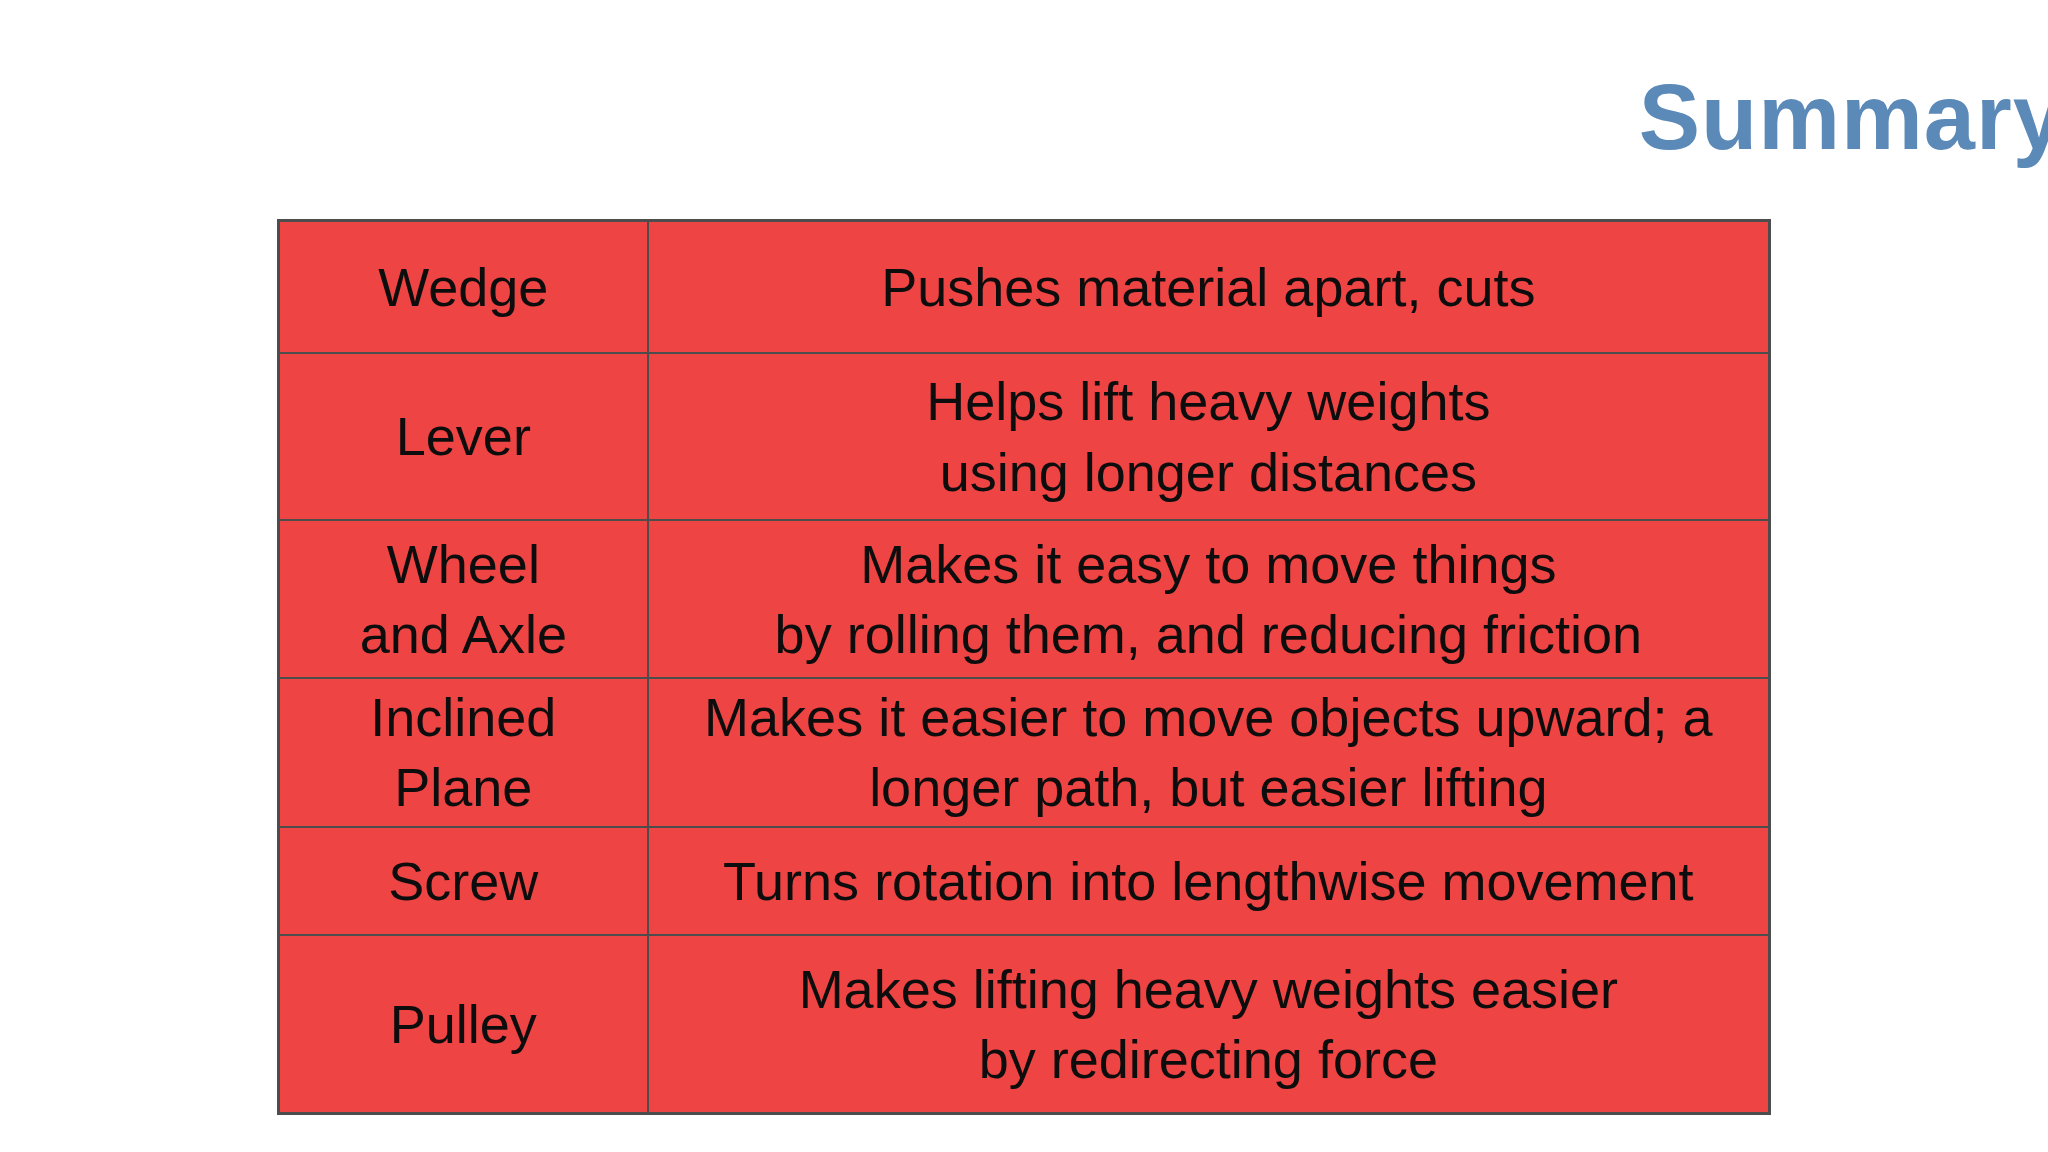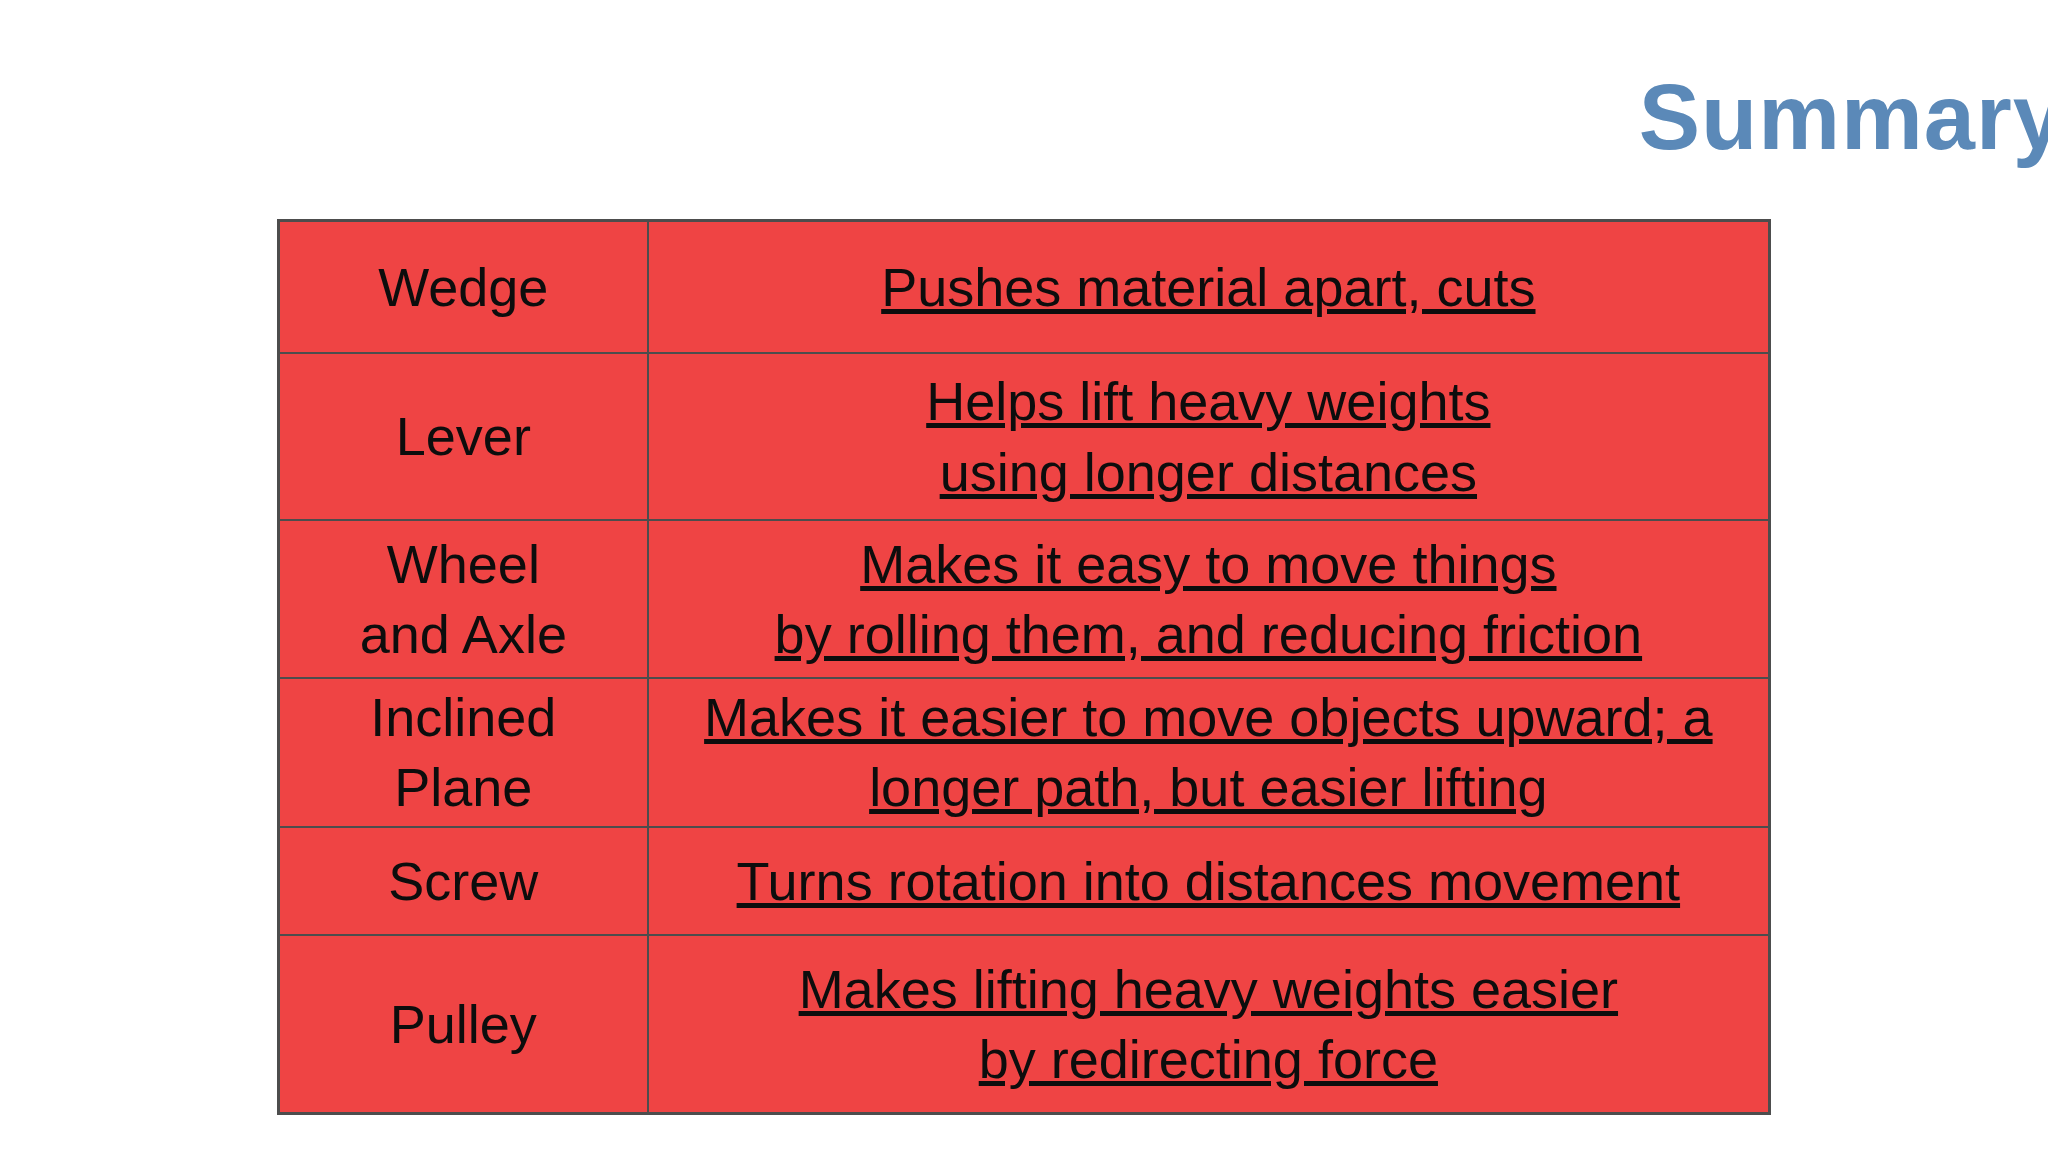--- a/index.html
+++ b/index.html
@@ -41,21 +41,21 @@
   table.summary-table td {
     border: 2px solid var(--border, #4d4d4d);
     text-align: center;
     vertical-align: middle;
     font-size: 54px;
     line-height: 1.3;
     white-space: pre-line;
     padding: 0 10px;
   }
   td.name-cell  { width: 24%; }
-  td.desc-cell  { width: 76%; text-decoration: underline; }
+  td.desc-cell  { width: 76%; }
   tr:nth-child(1) { height: 126px; }
   tr:nth-child(2) { height: 160px; }
   tr:nth-child(3) { height: 150px; }
   tr:nth-child(4) { height: 136px; }
   tr:nth-child(5) { height: 103px; }
   tr:nth-child(6) { height: 170px; }
 </style>
 </head>
 <body>
 
@@ -79,21 +79,21 @@
 by rolling them, and reducing friction</td>
     </tr>
     <tr>
       <td class="name-cell">Inclined
 Plane</td>
       <td class="desc-cell">Makes it easier to move objects upward; a
 longer path, but easier lifting</td>
     </tr>
     <tr>
       <td class="name-cell">Screw</td>
-      <td class="desc-cell">Turns rotation into distances movement</td>
+      <td class="desc-cell">Turns rotation into lengthwise movement</td>
     </tr>
     <tr>
       <td class="name-cell">Pulley</td>
       <td class="desc-cell">Makes lifting heavy weights easier
 by redirecting force</td>
     </tr>
   </tbody>
 </table>
 
 </body></html>

